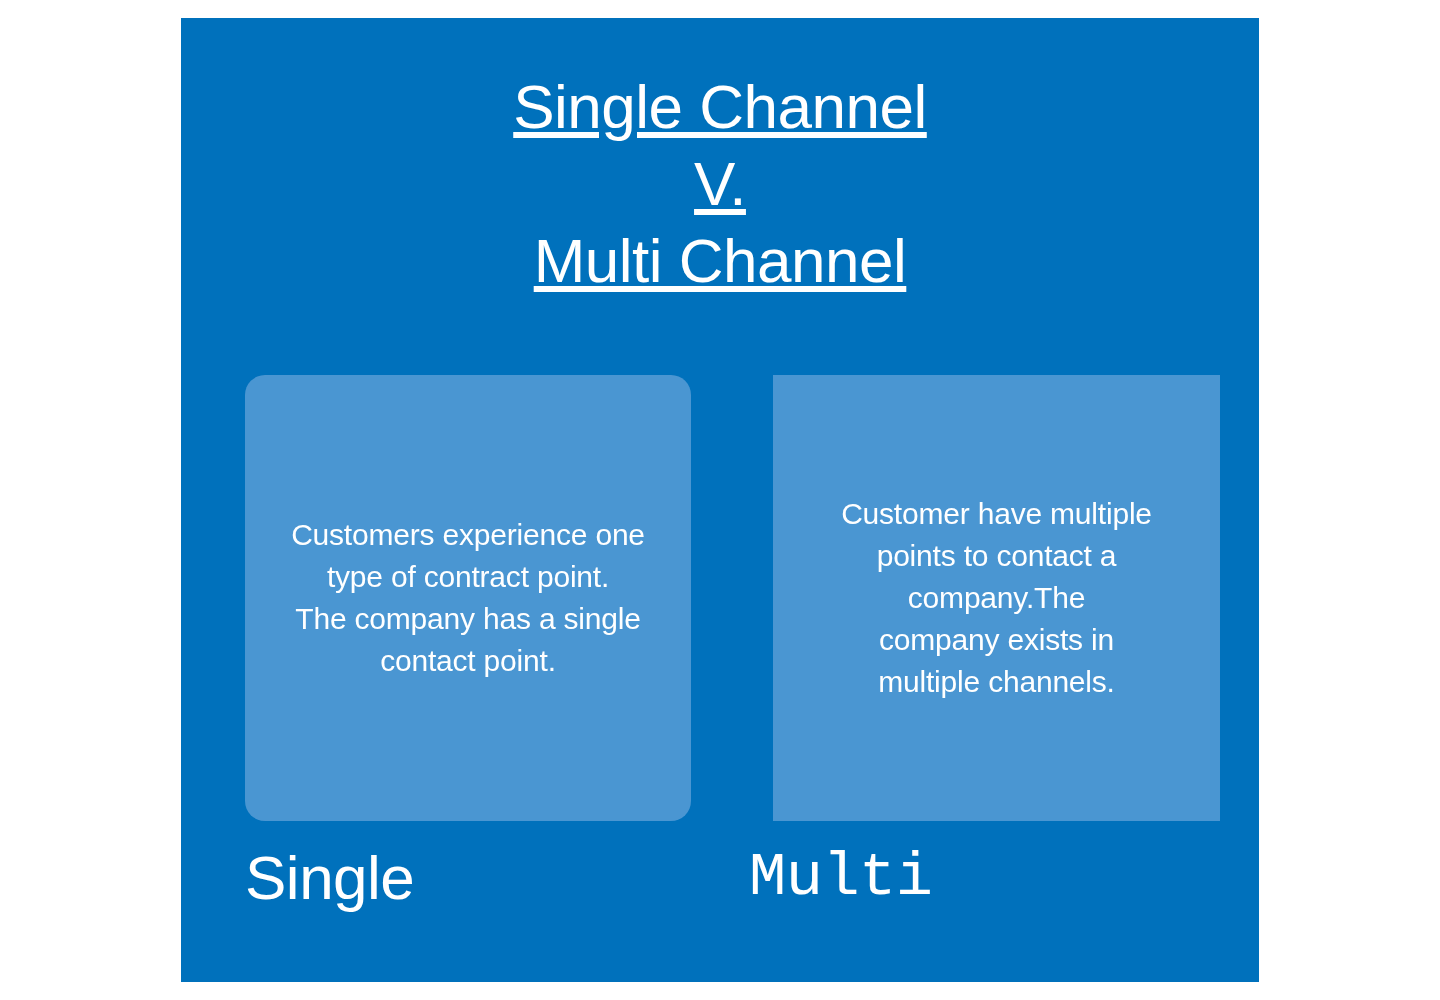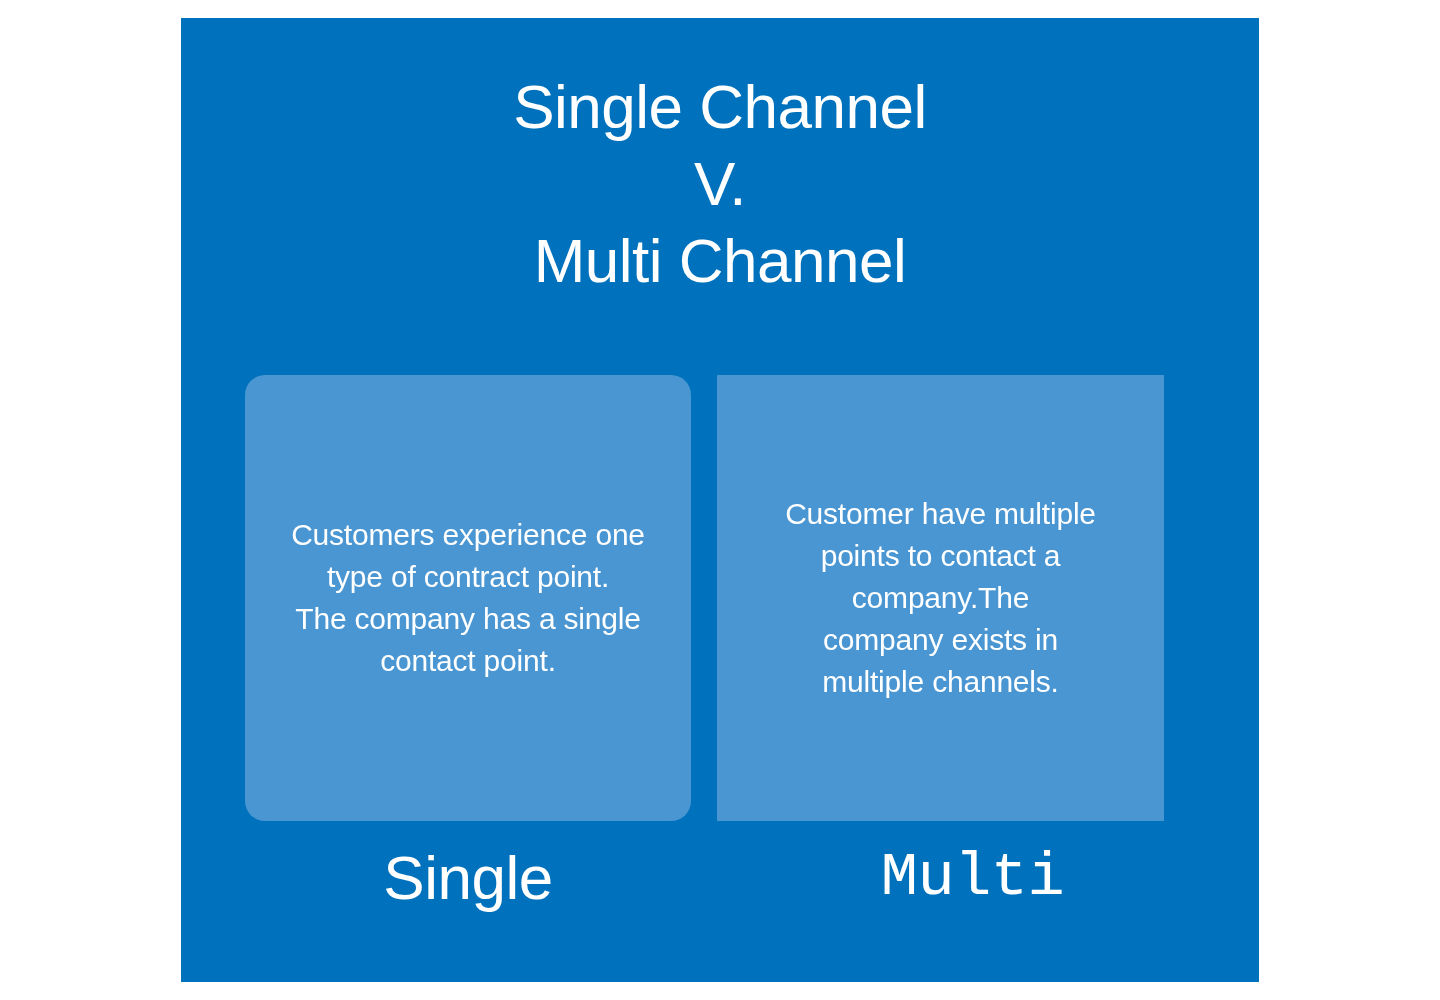--- a/index.html
+++ b/index.html
@@ -33,50 +33,51 @@
     top: 50px;
     left: 0;
     width: 100%;
     text-align: center;
     color: var(--text, #ffffff);
     font-size: 62px;
     font-weight: 400;
     line-height: 77px;
     letter-spacing: -0.5px;
     white-space: pre-line;
+    text-decoration: underline;
   }
 
   .card {
     position: absolute;
     top: 357px;
     width: 446px;
     height: 446px;
     background: var(--card, #4a96d2);
     display: flex;
     align-items: center;
     justify-content: center;
   }
 
   .card-left  { left: 64px; border-radius: 20px; }
-  .card-right { left: 536px; width: 447px; }
+  .card-right { left: 592px; width: 447px; }
 
   .card-text {
     color: var(--text, #ffffff);
     font-size: 30px;
     line-height: 42px;
     text-align: center;
     white-space: pre-line;
     letter-spacing: -0.2px;
   }
 
   .caption {
     position: absolute;
     top: 824px;
     width: 446px;
-    text-align: center;
+    text-align: left;
     color: var(--text, #ffffff);
     font-size: 62px;
     font-weight: 400;
     line-height: 72px;
     letter-spacing: -0.5px;
   }
 
   .caption-left  { left: 64px; }
   .caption-right { left: 568px; width: 447px; font-family: Liberation Mono, monospace; }
 </style>

